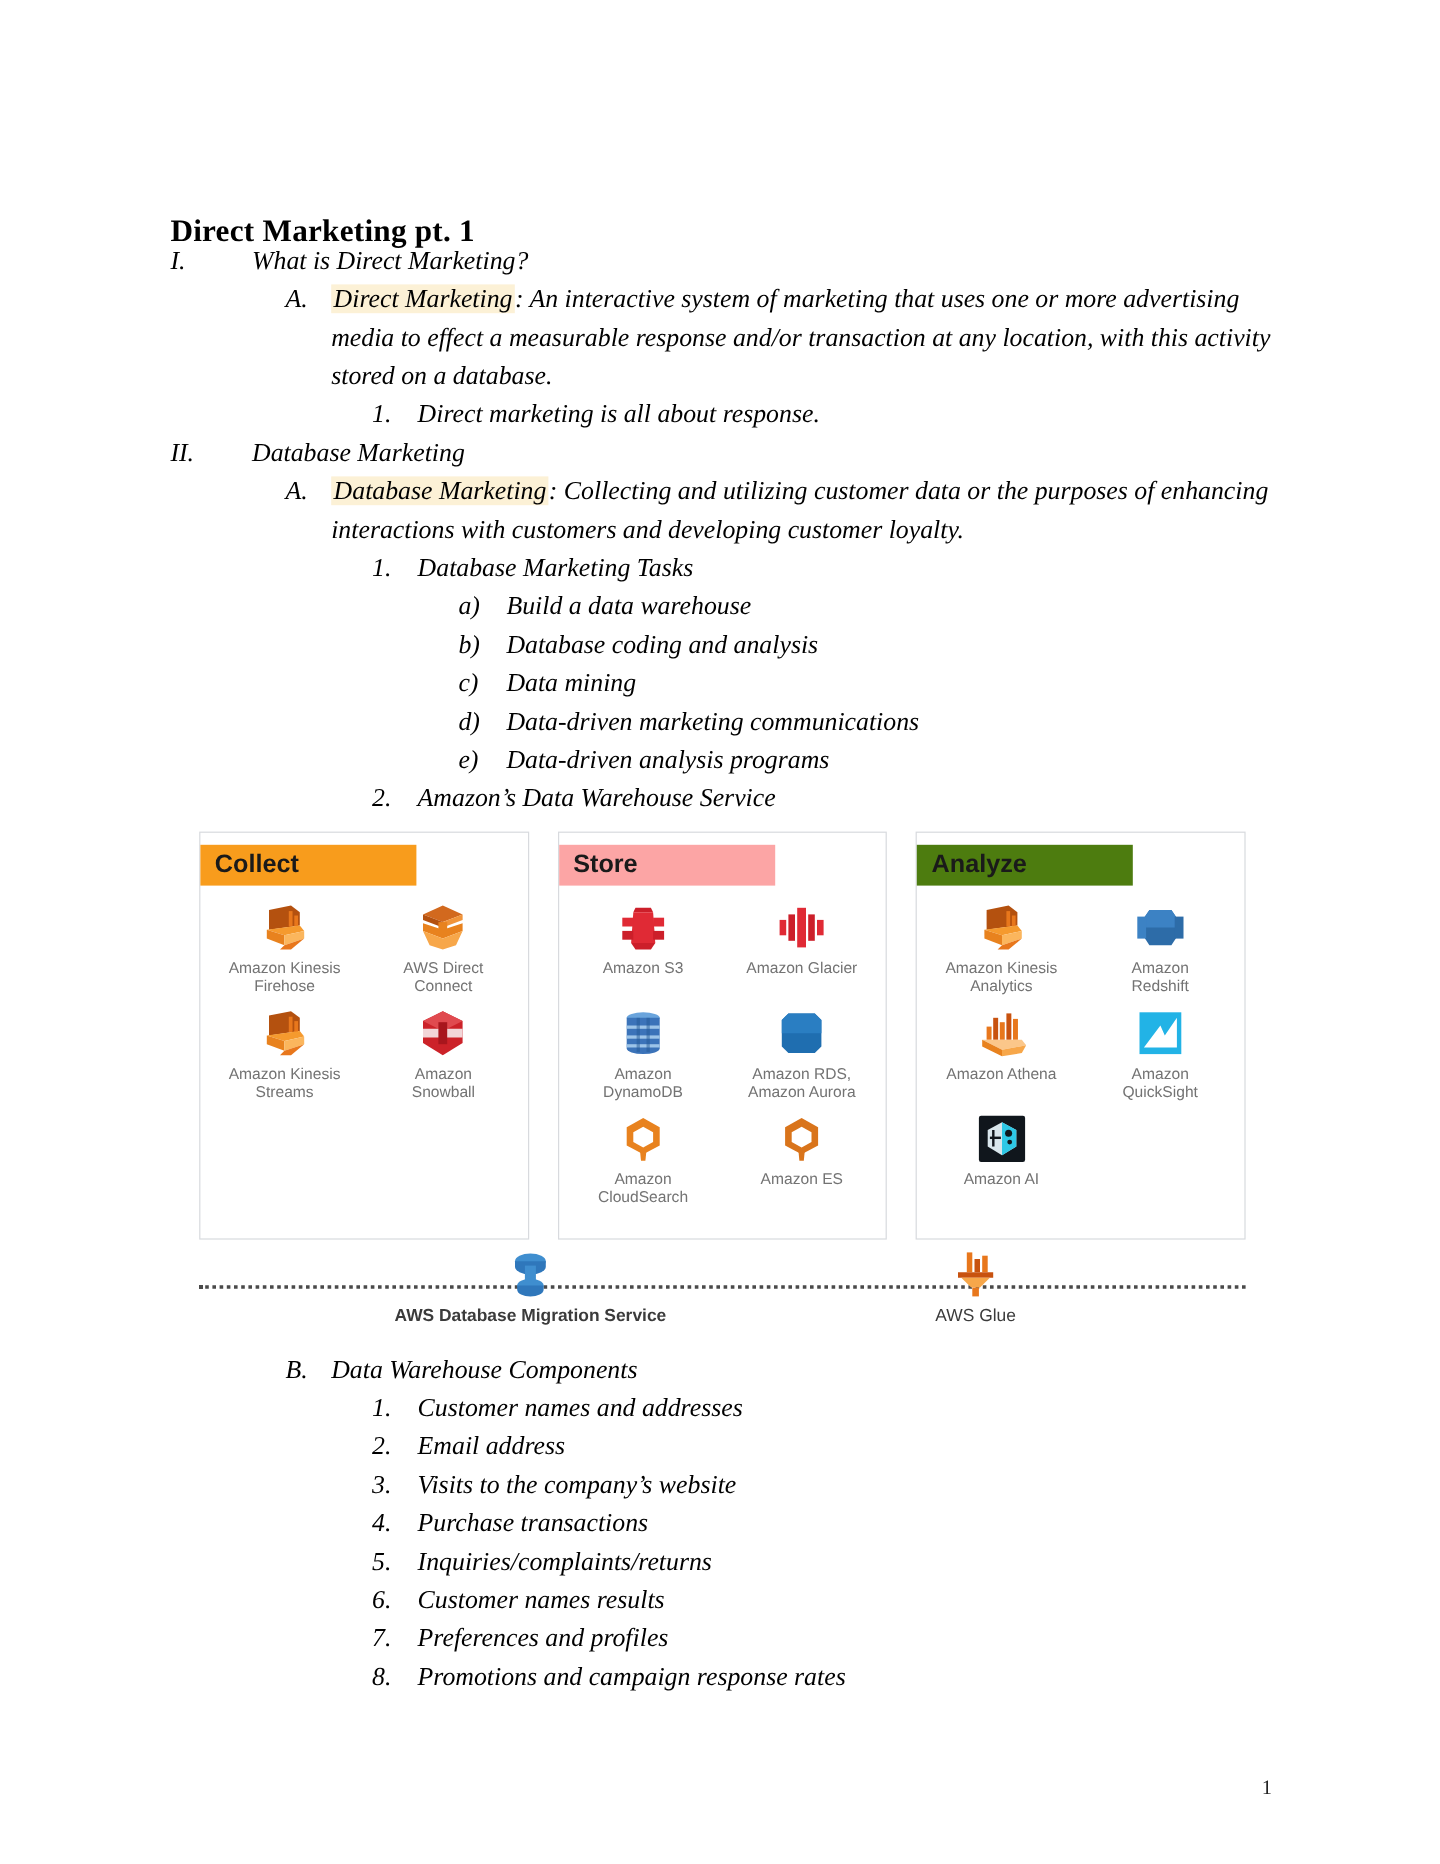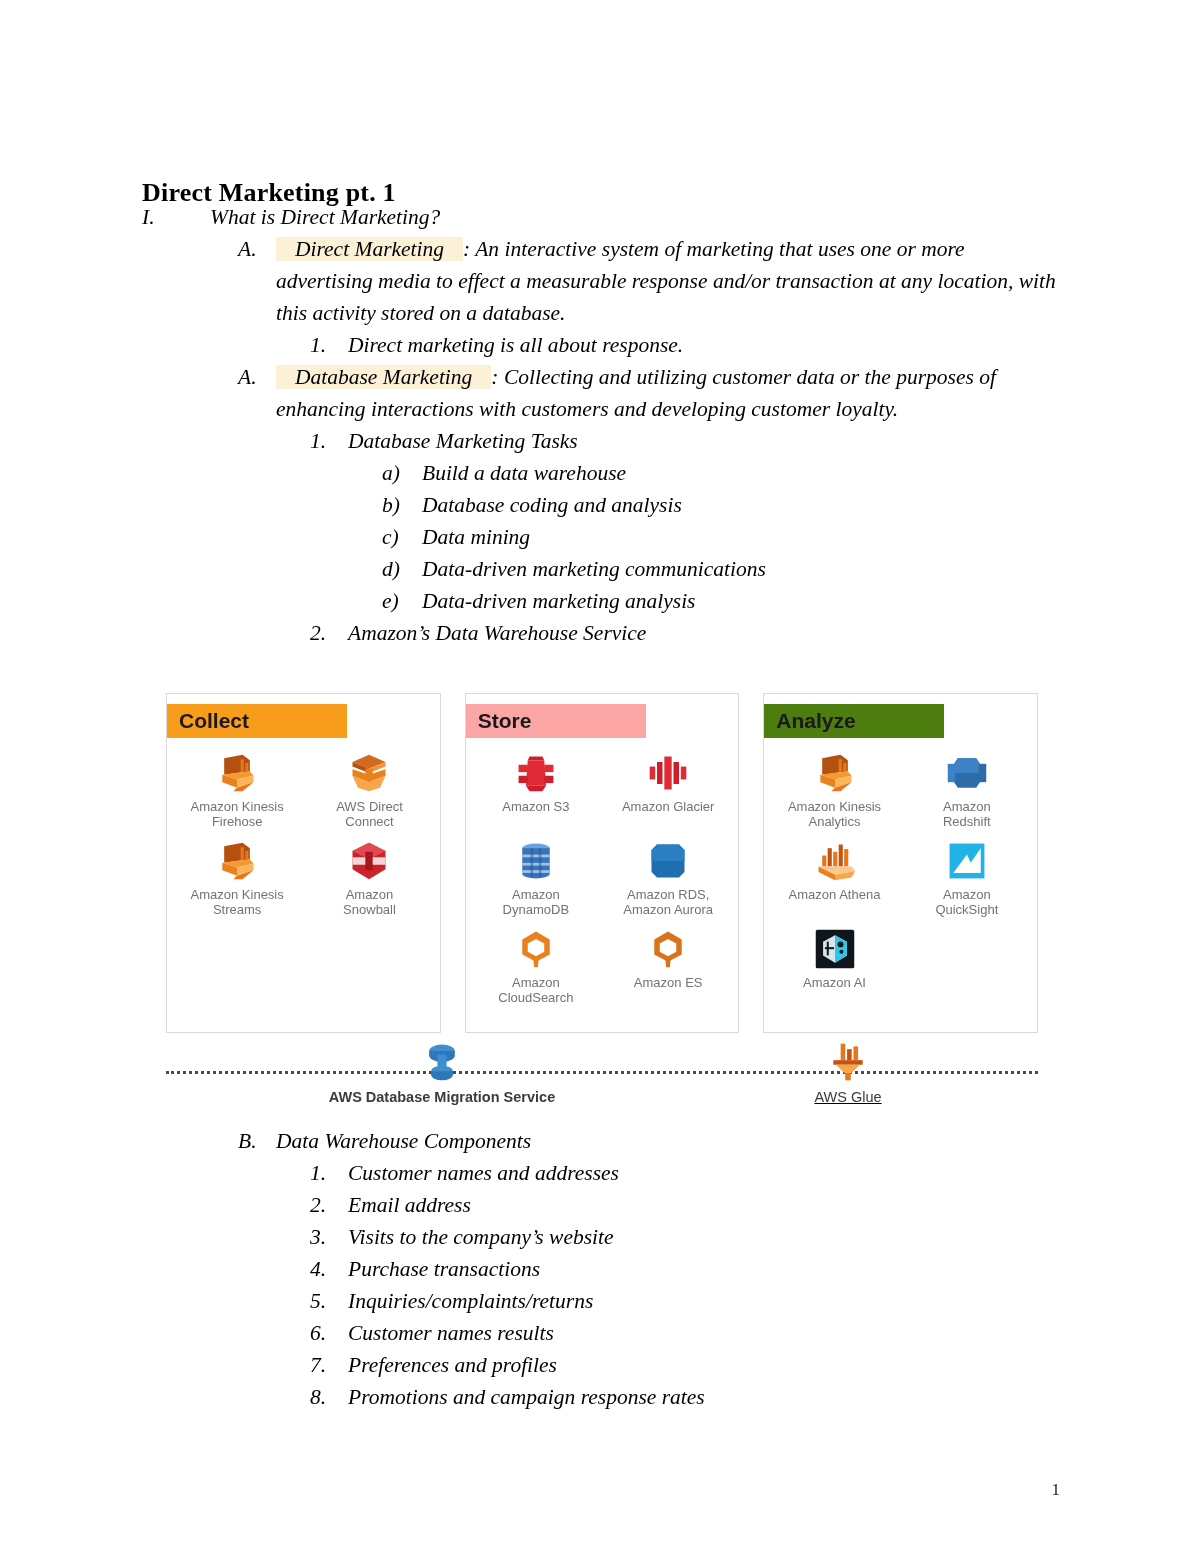--- a/index.html
+++ b/index.html
@@ -66,21 +66,21 @@
   .lvl2 > .marker { width: 38px; }
 
   .lvl3 { margin-left: 168px; }
   .lvl3 > .marker { width: 38px; }
 
   .lvl4 { margin-left: 240px; }
   .lvl4 > .marker { width: 40px; }
 
   .hl {
     background: #fcf1d6;
-    padding: 0 19px;
+    padding: 0 2px;
   }
 
   
   .aws-figure {
     position: absolute;
     left: 166px;
     top: 668px;
     width: 872px;
   }
   .aws-cols {
@@ -150,21 +150,21 @@
     right: 0;
     top: 34px;
     border-top: 3px dotted #4a4a4a;
   }
   .foot-item {
     position: absolute;
     text-align: center;
     width: 240px;
   }
   .foot-item.dms { left: 156px; top: 0px; font-weight: bold; }
-  .foot-item.glue { left: 562px; top: 0px; text-decoration: underline; }
+  .foot-item.glue { left: 527px; top: 0px; }
   .foot-ico {
     height: 50px;
     display: flex;
     align-items: center;
     justify-content: center;
   }
   .foot-lbl {
     font-family: "Liberation Sans", sans-serif;
     font-style: normal;
     font-size: 14.5px;
@@ -206,20 +206,24 @@
         <span class="txt">What is Direct Marketing?</span>
       </div>
       <div class="row lvl2">
         <span class="marker">A.</span>
         <span class="txt"><span class="hl">Direct Marketing</span><span>: An interactive system of marketing that uses one or more advertising media to effect a measurable response and/or transaction at any location, with this activity stored on a database.</span></span>
       </div>
       <div class="row lvl3">
         <span class="marker">1.</span>
         <span class="txt">Direct marketing is all about response.</span>
       </div>
+      <div class="row lvl1">
+        <span class="marker">II.</span>
+        <span class="txt">Database Marketing</span>
+      </div>
       <div class="row lvl2">
         <span class="marker">A.</span>
         <span class="txt"><span class="hl">Database Marketing</span><span>: Collecting and utilizing customer data or the purposes of enhancing interactions with customers and developing customer loyalty.</span></span>
       </div>
       <div class="row lvl3">
         <span class="marker">1.</span>
         <span class="txt">Database Marketing Tasks</span>
       </div>
       <div class="row lvl4">
         <span class="marker">a)</span>
@@ -232,21 +236,21 @@
       <div class="row lvl4">
         <span class="marker">c)</span>
         <span class="txt">Data mining</span>
       </div>
       <div class="row lvl4">
         <span class="marker">d)</span>
         <span class="txt">Data-driven marketing communications</span>
       </div>
       <div class="row lvl4">
         <span class="marker">e)</span>
-        <span class="txt">Data-driven marketing analysis</span>
+        <span class="txt">Data-driven analysis programs</span>
       </div>
       <div class="row lvl3">
         <span class="marker">2.</span>
         <span class="txt">Amazon’s Data Warehouse Service</span>
       </div>
     </div>
 
   <div class="aws-figure">
     <div class="aws-cols" id="aws-cols">
         <div class="aws-col">

